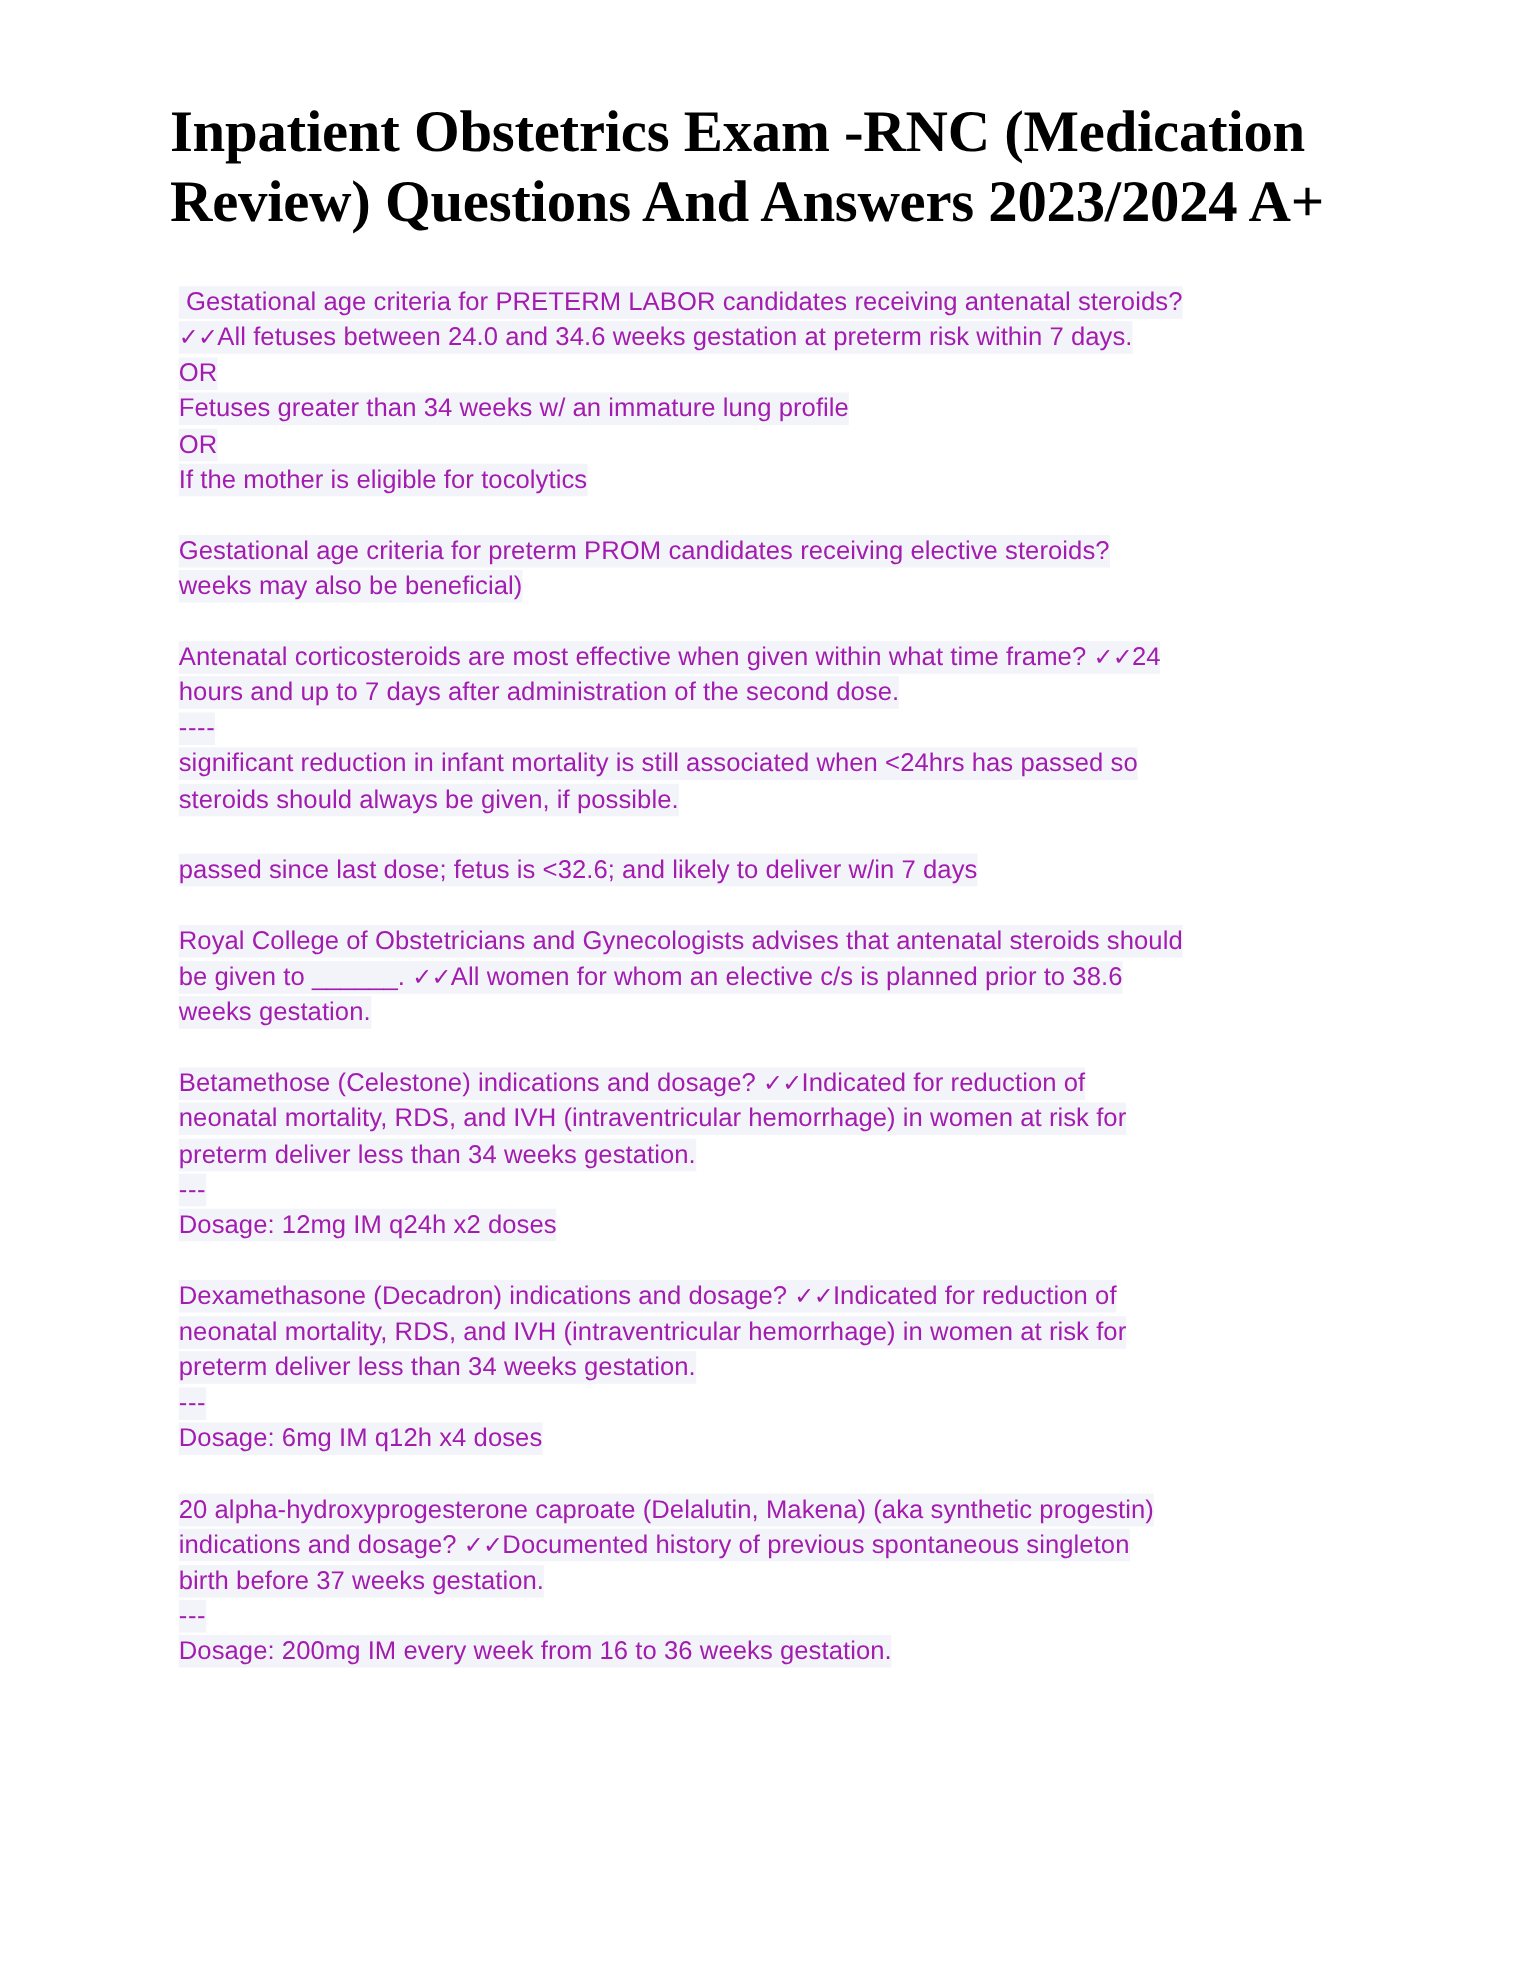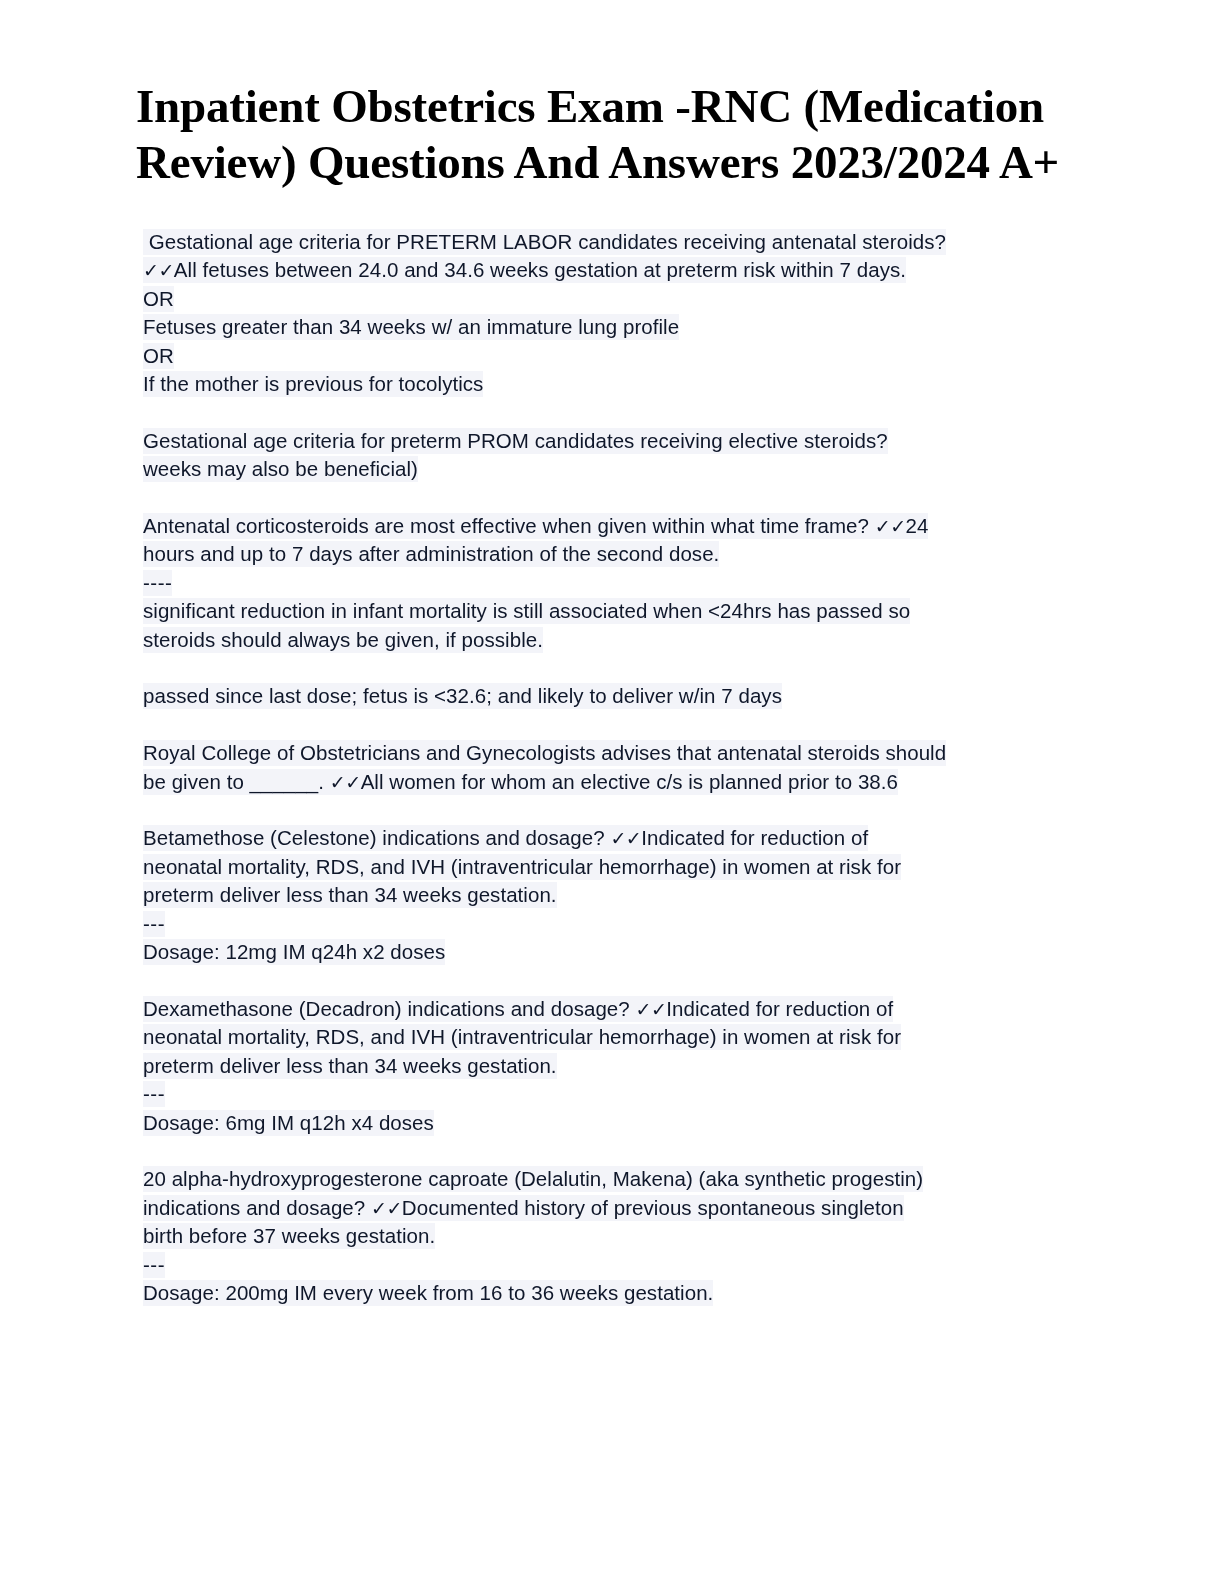--- a/index.html
+++ b/index.html
@@ -41,21 +41,21 @@
   }
 
   
   .body-block {
     position: absolute;
     left: 143px;
     top: 228px;
     width: 946px;
     font-size: 20.5px;
     line-height: 28.4px;
-    color: #0f172a;
+    color: #a21caf;
     letter-spacing: 0.05px;
   }
 
   .qa-block {
     margin: 0 0 28.4px 0;
     padding: 0;
   }
   .qa-block:last-child { margin-bottom: 0; }
 
   
@@ -89,39 +89,40 @@
 
   <h1 class="doc-title">Inpatient Obstetrics Exam -RNC (Medication Review) Questions And Answers 2023/2024 A+</h1>
 
   <div class="body-block" id="body-block">
       <p class="qa-block">
         <span class="line"><span class="hl"> Gestational age criteria for PRETERM LABOR candidates receiving antenatal steroids?</span></span>
         <span class="line"><span class="hl"><span class="check">✓✓</span>All fetuses between 24.0 and 34.6 weeks gestation at preterm risk within 7 days.</span></span>
         <span class="line"><span class="hl">OR</span></span>
         <span class="line"><span class="hl">Fetuses greater than 34 weeks w/ an immature lung profile</span></span>
         <span class="line"><span class="hl">OR</span></span>
-        <span class="line"><span class="hl">If the mother is previous for tocolytics</span></span>
+        <span class="line"><span class="hl">If the mother is eligible for tocolytics</span></span>
       </p>
       <p class="qa-block">
         <span class="line"><span class="hl">Gestational age criteria for preterm PROM candidates receiving elective steroids?</span></span>
         <span class="line"><span class="hl">weeks may also be beneficial)</span></span>
       </p>
       <p class="qa-block">
         <span class="line"><span class="hl">Antenatal corticosteroids are most effective when given within what time frame? <span class="check">✓✓</span>24</span></span>
         <span class="line"><span class="hl">hours and up to 7 days after administration of the second dose.</span></span>
         <span class="line"><span class="hl dashes">----</span></span>
         <span class="line"><span class="hl">significant reduction in infant mortality is still associated when &lt;24hrs has passed so</span></span>
         <span class="line"><span class="hl">steroids should always be given, if possible.</span></span>
       </p>
       <p class="qa-block">
         <span class="line"><span class="hl">passed since last dose; fetus is &lt;32.6; and likely to deliver w/in 7 days</span></span>
       </p>
       <p class="qa-block">
         <span class="line"><span class="hl">Royal College of Obstetricians and Gynecologists advises that antenatal steroids should</span></span>
         <span class="line"><span class="hl">be given to ______. <span class="check">✓✓</span>All women for whom an elective c/s is planned prior to 38.6</span></span>
+        <span class="line"><span class="hl">weeks gestation.</span></span>
       </p>
       <p class="qa-block">
         <span class="line"><span class="hl">Betamethose (Celestone) indications and dosage? <span class="check">✓✓</span>Indicated for reduction of</span></span>
         <span class="line"><span class="hl">neonatal mortality, RDS, and IVH (intraventricular hemorrhage) in women at risk for</span></span>
         <span class="line"><span class="hl">preterm deliver less than 34 weeks gestation.</span></span>
         <span class="line"><span class="hl dashes">---</span></span>
         <span class="line"><span class="hl">Dosage: 12mg IM q24h x2 doses</span></span>
       </p>
       <p class="qa-block">
         <span class="line"><span class="hl">Dexamethasone (Decadron) indications and dosage? <span class="check">✓✓</span>Indicated for reduction of</span></span>

